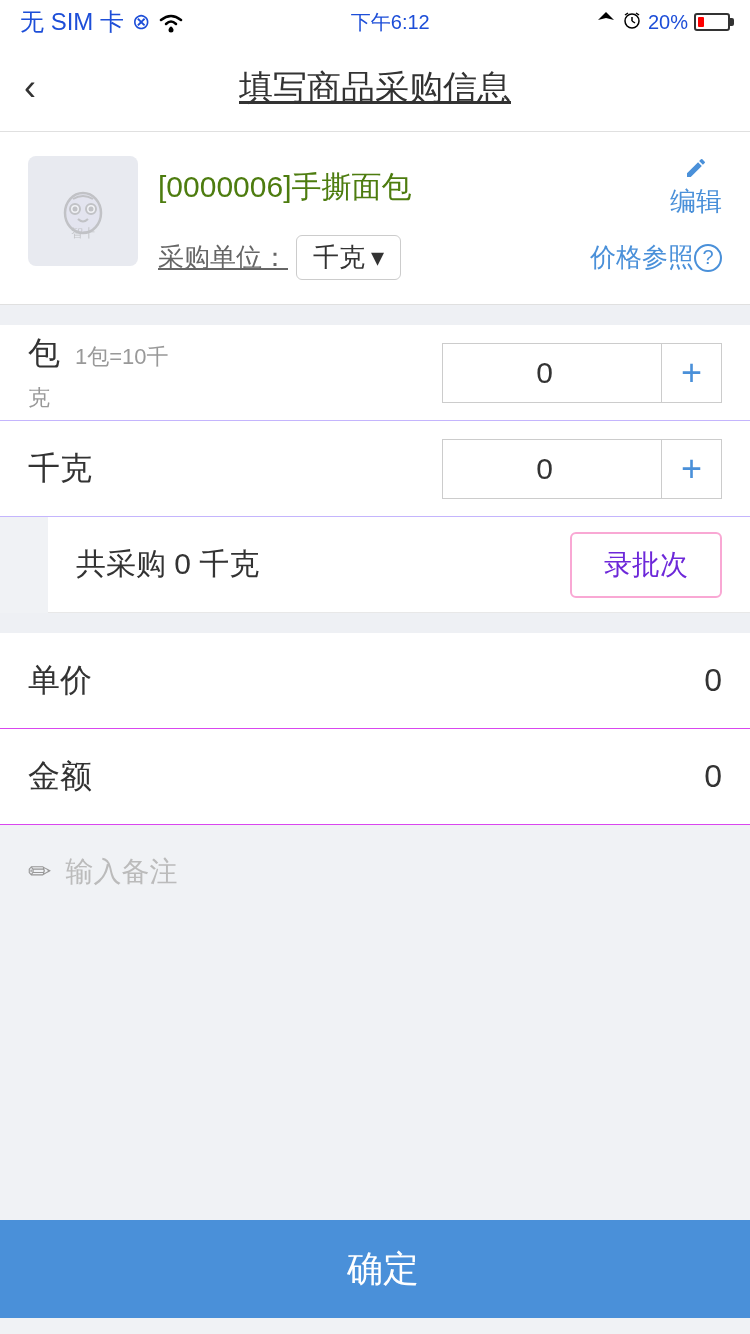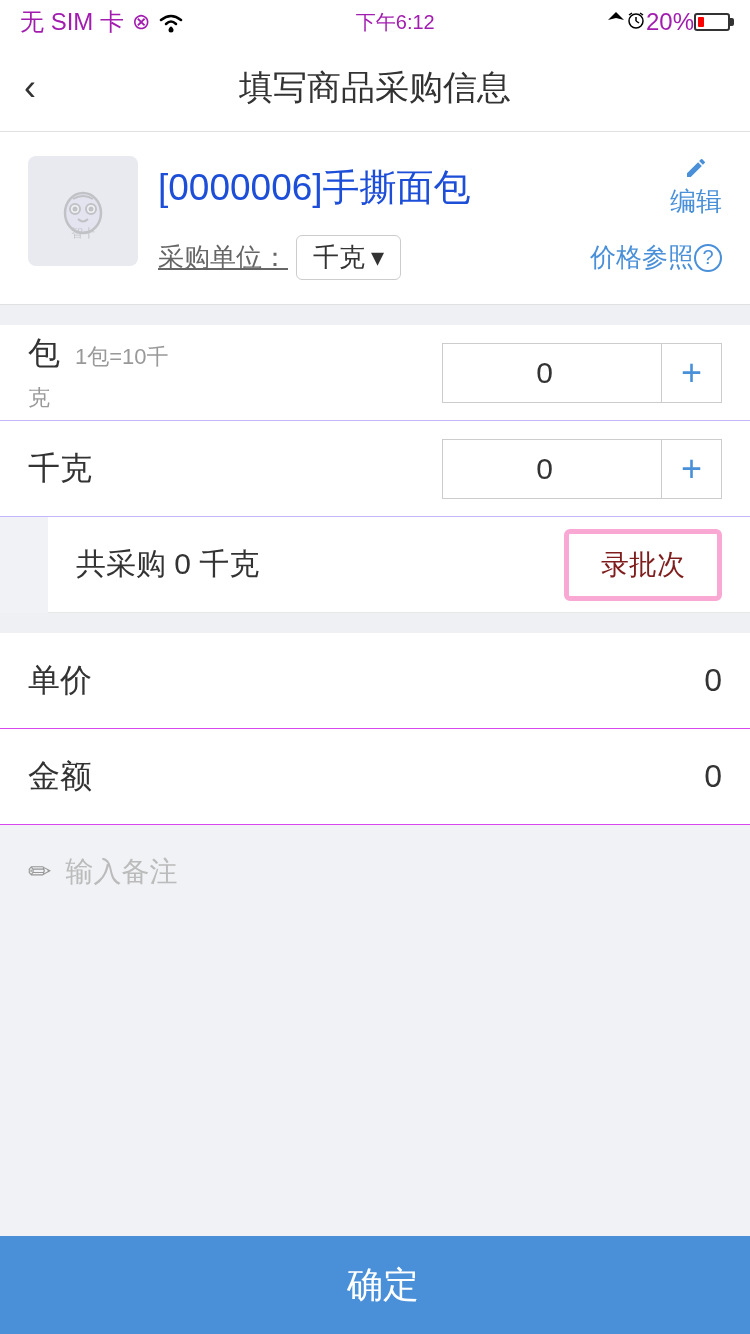--- a/index.html
+++ b/index.html
@@ -16,25 +16,25 @@
     
     .status-bar {
       width: 100%;
       height: 44px;
       background: #fff;
       display: flex;
       align-items: center;
       justify-content: space-between;
       padding: 0 20px;
       font-size: 24px;
-      color: #a21caf;
+      color: #1d4ed8;
     }
     .status-left { display: flex; align-items: center; gap: 8px; }
     .status-center { font-weight: 400; font-size: 20px; }
-    .status-right { display: flex; align-items: center; gap: 0; font-size: 24px; }
+    .status-right { display: flex; align-items: center; gap: 6px; font-size: 20px; }
     .battery-icon {
       display: inline-flex; align-items: center;
       border: 2px solid #333; border-radius: 3px;
       width: 36px; height: 18px; padding: 2px; position: relative;
     }
     .battery-icon::after {
       content: '';
       position: absolute; right: -6px; top: 50%;
       transform: translateY(-50%);
       width: 4px; height: 8px;
@@ -54,21 +54,21 @@
       justify-content: center;
       border-bottom: 1px solid #e0e0e0;
       position: relative;
     }
     .nav-back {
       position: absolute; left: 24px;
       font-size: 36px; color: #333;
       cursor: pointer;
     }
     .nav-title {
-      font-size: 34px; font-weight: 500; color: #333;
+      font-size: 34px; font-weight: 500; color: #333; text-decoration: underline;
     }
 
     
     .product-card {
       background: #fff;
       margin-top: 0;
       padding: 24px 28px;
       display: flex;
       align-items: flex-start;
       gap: 20px;
@@ -80,21 +80,21 @@
       border-radius: 8px;
       display: flex; align-items: center; justify-content: center;
       flex-shrink: 0;
     }
     .product-image svg { width: 60px; height: 60px; opacity: 0.4; }
     .product-info { flex: 1; }
     .product-name-row {
       display: flex; justify-content: space-between; align-items: center;
       margin-bottom: 16px;
     }
-    .product-name { font-size: 37px; color: #1d4ed8; font-weight: 400; }
+    .product-name { font-size: 30px; color: #4d7c0f; font-weight: 400; }
     .edit-btn {
       font-size: 26px; color: #4a90d9;
       display: flex; align-items: center; gap: 4px; flex-direction: column;
     }
     .product-unit-row {
       display: flex; justify-content: space-between; align-items: center;
     }
     .unit-label { font-size: 26px; color: #666; text-decoration: underline; }
     .unit-select {
       background: #fff;
@@ -156,24 +156,24 @@
     .total-row {
       background: #fff;
       display: flex; align-items: center; justify-content: space-between;
       padding: 0 28px;
       height: 96px;
       border-bottom: 1px solid #e8e8e8;
       margin-left: 48px;
     }
     .total-label { font-size: 30px; color: #333; }
     .record-btn {
-      border: 5px solid #f9a8d4;
+      border: 2px solid #f9a8d4;
       border-radius: 6px;
       padding: 12px 32px;
-      font-size: 28px; color: #7f1d1d;
+      font-size: 28px; color: #6d28d9;
       background: #fff;
       cursor: pointer;
     }
 
     
     .price-section {
       background: #fff;
       margin-top: 0;
     }
     .price-row {
@@ -201,21 +201,21 @@
     
     .confirm-btn {
       width: 100%;
       height: 98px;
       background: #4a90d9;
       border: none;
       font-size: 36px; color: #fff;
       cursor: pointer;
       display: flex; align-items: center; justify-content: center;
       position: fixed;
-      bottom: 0; left: 0; padding-left: 16px;
+      bottom: 16px; left: 0; padding-left: 16px;
     }
 
     
     .wifi { font-size: 22px; }
   </style>
 </head>
 <body>
 
 <div class="status-bar">
   <div class="status-left">

